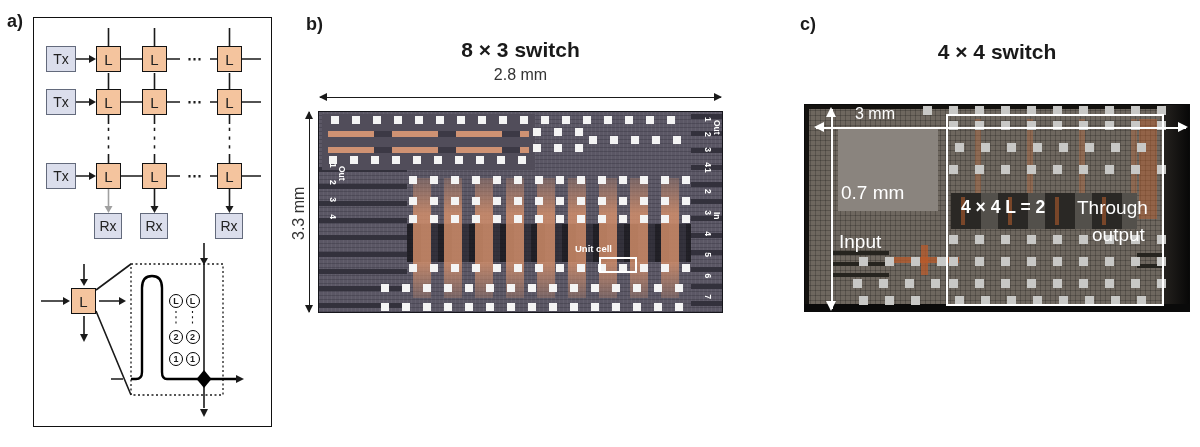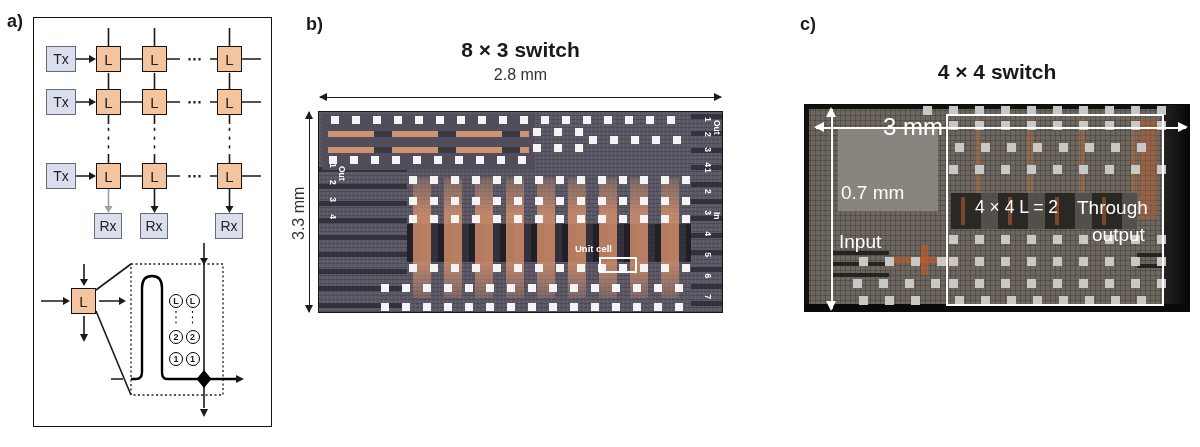--- a/index.html
+++ b/index.html
@@ -238,21 +238,21 @@
 
     <span class="vtext port-num4" style="left:19px;top:51px;">1 2 3 4</span>
     <span class="vtext" style="left:28px;top:54px;">Out</span>
     <span class="vtext port-num4r" style="left:394px;top:5px;">1 2 3 4</span>
     <span class="vtext" style="left:403px;top:8px;">Out</span>
     <span class="vtext port-num8" style="left:394px;top:56px;">1 2 3 4 5 6 7 8</span>
     <span class="vtext" style="left:403px;top:100px;">In</span>
   </div>
 
   <span class="abs panel-label" style="left:800px;top:14px;">c)</span>
-  <div class="abs" style="left:804px;top:40px;width:386px;text-align:center;font-size:21px;font-weight:bold;margin-top:20px;">4 × 4 switch</div>
+  <div class="abs" style="left:804px;top:40px;width:386px;text-align:center;font-size:21px;font-weight:bold;">4 × 4 switch</div>
 
   <div class="chip-c">
 
     <div class="abs" style="left:0;top:0;width:386px;height:4px;background:#14120f;"></div>
     <div class="abs" style="left:0;top:0;width:4px;height:208px;background:#14120f;"></div>
     <div class="abs" style="left:359px;top:0;width:27px;height:208px;background:linear-gradient(90deg,#24211e,#060606);"></div>
     <div class="abs" style="left:0;top:199px;width:386px;height:9px;background:#0a0a0a;"></div>
 
     <div class="abs" style="left:33px;top:23px;width:100px;height:83px;background:#8a847e;"></div>
     <div class="stripes-c" style="left:28px;top:146px;width:56px;height:28px;"></div>
@@ -272,21 +272,21 @@
     <div class="pads-c" style="left:144px;top:152px;width:217px;"></div>
     <div class="pads-c" style="left:144px;top:174px;width:217px;"></div>
     <div class="pads-c" style="left:150px;top:191px;width:191px;"></div>
     <div class="pads-c" style="left:54px;top:152px;width:87px;"></div>
     <div class="pads-c" style="left:48px;top:174px;width:87px;"></div>
     <div class="pads-c" style="left:54px;top:191px;width:61px;"></div>
 
     <div class="abs" style="left:141px;top:9px;width:218px;height:192px;border:2.5px solid #fff;box-sizing:border-box;"></div>
     <div class="warh" style="left:11px;top:22px;width:370px;"></div>
     <div class="warv" style="left:26px;top:4px;height:200px;"></div>
-    <span class="ctext" style="left:50px;top:8px;font-size:24px;padding-left:28px;">3 mm</span>
+    <span class="ctext" style="left:50px;top:0px;font-size:16px;">3 mm</span>
     <span class="ctext" style="left:36px;top:77px;font-size:19px;">0.7 mm</span>
     <span class="ctext" style="left:34px;top:126px;font-size:19px;">Input</span>
-    <span class="ctext" style="left:170px;top:92px;font-size:17.5px;font-weight:normal;">4 × 4 L = 2</span>
+    <span class="ctext" style="left:156px;top:92px;font-size:17.5px;font-weight:bold;">4 × 4 L = 2</span>
     <span class="ctext" style="left:272px;top:92px;font-size:19px;">Through</span>
     <span class="ctext" style="left:287px;top:119px;font-size:19px;">output</span>
   </div>
 
 </div>
 
 </body></html>

